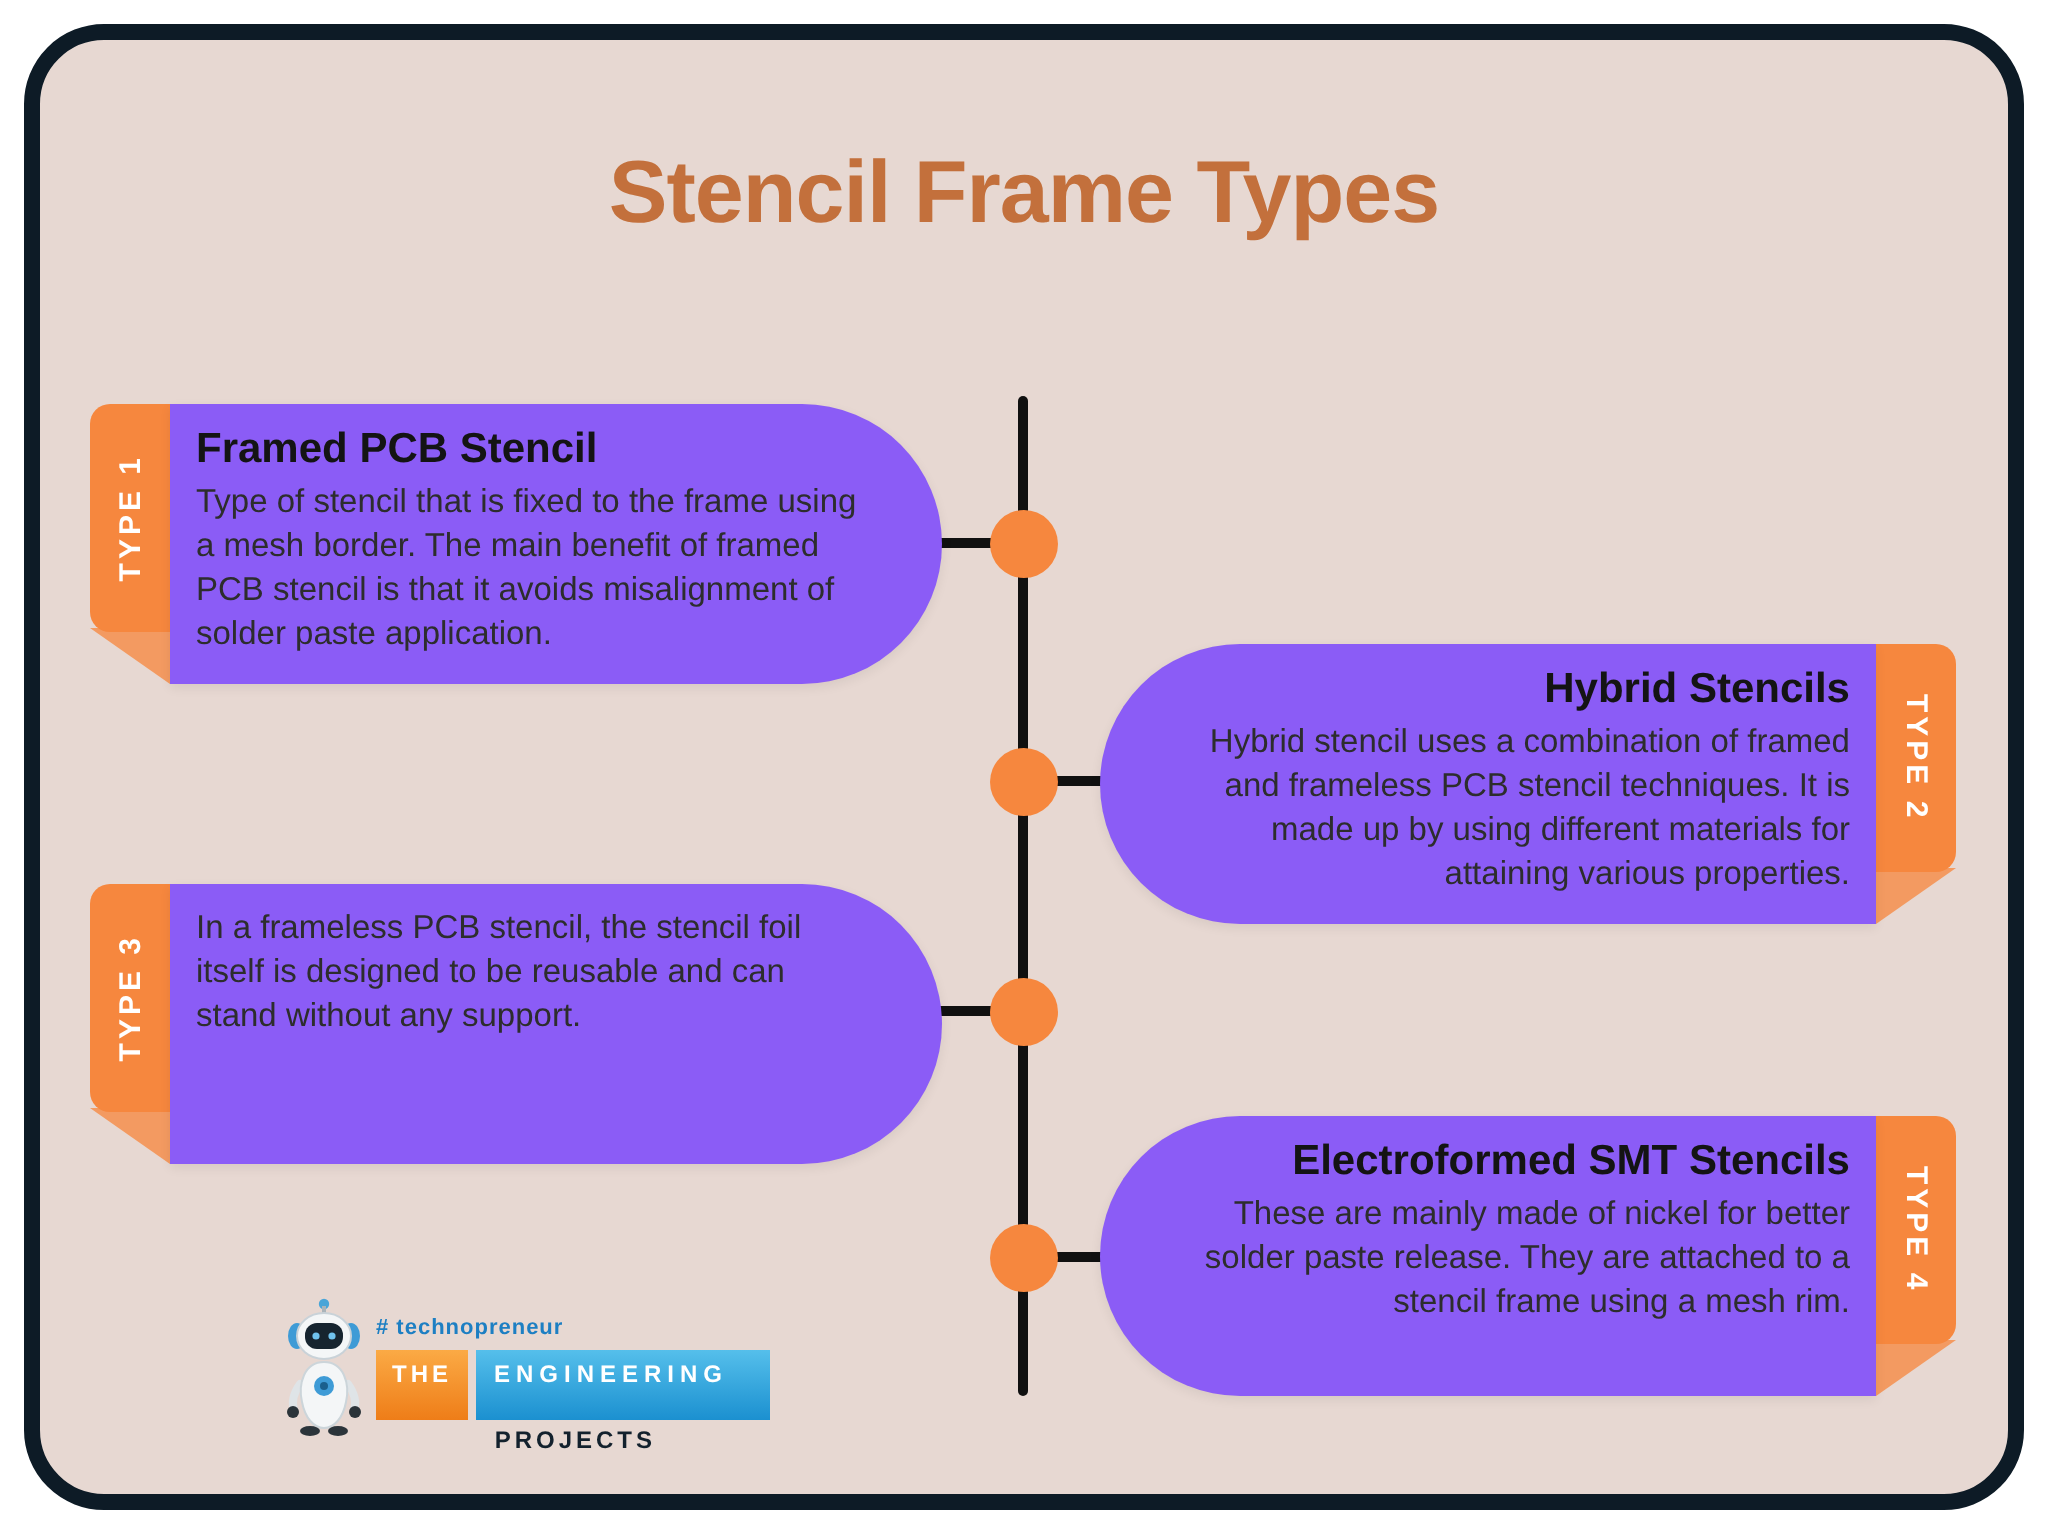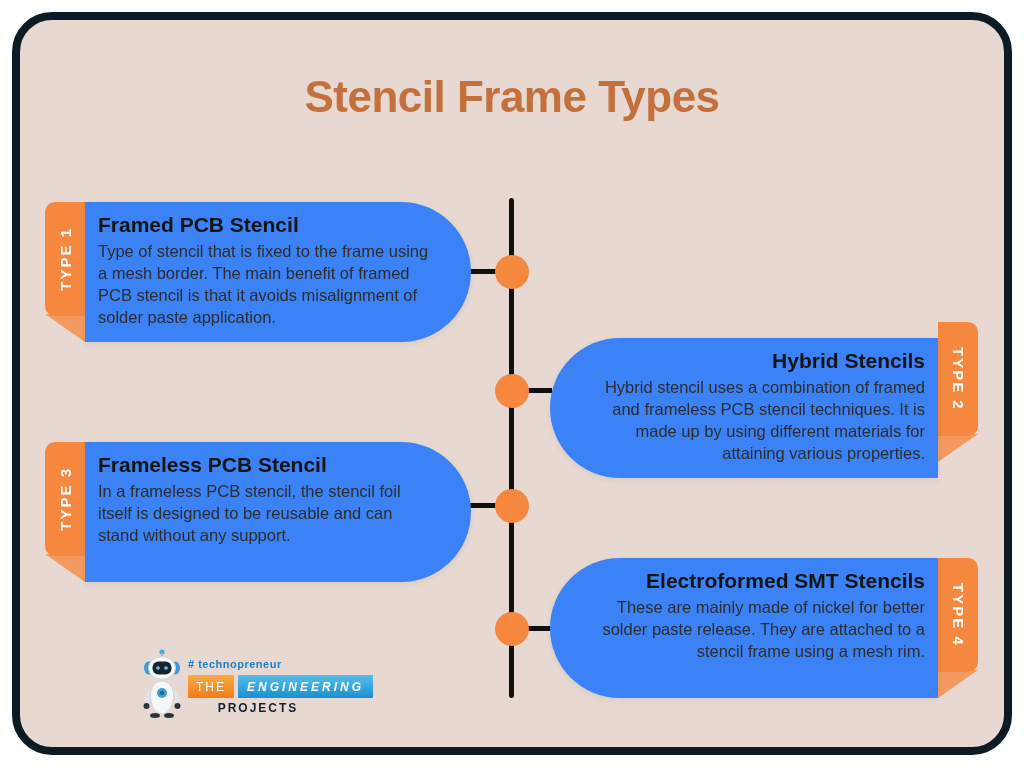--- a/index.html
+++ b/index.html
@@ -22,27 +22,27 @@
   .conn-2{left:512px;top:388px;width:40px;}
   .conn-3{left:466px;top:503px;width:46px;}
   .conn-4{left:512px;top:626px;width:40px;}
   .dot{position:absolute;width:34px;height:34px;border-radius:50%;background:#f6873e;}
   .dot-1{left:495px;top:255px;}
   .dot-2{left:495px;top:374px;}
   .dot-3{left:495px;top:489px;}
   .dot-4{left:495px;top:612px;}
   
   .card{
-    position:absolute;background:#3b82f6;box-sizing:border-box;height:140px;
+    position:absolute;background:#8b5cf6;box-sizing:border-box;height:140px;
     box-shadow:0 2px 6px rgba(0,0,0,0.07);
   }
   .card.side-left{border-radius:0 70px 70px 0;padding:11px 34px 8px 13px;text-align:left;}
   .card.side-right{border-radius:70px 0 0 70px;padding:11px 13px 8px 26px;text-align:right;}
   .card-1{left:85px;top:202px;width:386px;}
-  .card-2{left:550px;top:322px;width:388px;margin-top:16px;}
+  .card-2{left:550px;top:322px;width:388px;}
   .card-3{left:85px;top:442px;width:386px;}
   .card-4{left:550px;top:558px;width:388px;}
   .card-title{font-size:21px;font-weight:700;color:#141414;margin:0 0 3px 0;}
   .card-body{font-size:16.5px;line-height:22px;color:#2d2d2d;margin:0;}
   
   .tab{
     position:absolute;width:40px;height:114px;background:#f6873e;
     display:flex;align-items:center;justify-content:center;
   }
   .tab.side-left{border-radius:10px 0 0 10px;}
@@ -63,28 +63,28 @@
   .fold-2{left:938px;top:434px;}
   .fold-3{left:45px;top:554px;}
   .fold-4{left:938px;top:670px;}
   
   .logo{position:absolute;left:138px;top:646px;width:192px;height:72px;}
   .robot{position:absolute;left:0;top:2px;}
   .logo-right{position:absolute;left:50px;top:12px;right:0;}
   .logo-hashtag{text-align:left;color:#1d7fc3;font-size:11px;font-weight:700;letter-spacing:0.5px;margin:0 2px 5px 0;}
   .brand-row{display:flex;justify-content:flex-start;gap:4px;}
   .brand-the{
-    background:linear-gradient(180deg,#fbaa45,#ee7d18);color:#fff;font-size:12px;font-weight:400;
-    letter-spacing:2px;padding:5px 8px 4px 8px;
+    background:linear-gradient(180deg,#fbaa45,#ee7d18);color:#fff;font-size:12px;font-weight:700;
+    letter-spacing:2px;padding:5px 8px 16px 8px;
   }
   .brand-eng{
     background:linear-gradient(180deg,#55bfeb,#1b90d0);color:#fff;font-size:12px;font-weight:700;
-    letter-spacing:3px;padding:5px 9px 4px 9px;flex:1;text-align:center;font-style:italic;
+    letter-spacing:3px;padding:5px 21px 4px 9px;flex:1;text-align:center;
   }
-  .brand-projects{text-align:center;color:#13212d;font-size:12px;font-weight:800;letter-spacing:2px;margin-top:3px;margin-right:2px;}
+  .brand-projects{text-align:right;color:#13212d;font-size:12px;font-weight:800;letter-spacing:2px;margin-top:3px;margin-right:2px;}
 </style>
 </head>
 <body>
 
 <div class="frame"></div>
 
 <h1 class="main-title">Stencil Frame Types</h1>
 
 <div class="tl-line"></div>
 <div class="conn conn-1"></div>
@@ -112,21 +112,20 @@
 <div class="card side-right card-2">
   <h2 class="card-title">Hybrid Stencils</h2>
   <p class="card-body">Hybrid stencil uses a combination of framed and frameless PCB stencil techniques. It is made up by using different materials for attaining various properties.</p>
 </div>
 
 <div class="fold side-left fold-3"></div>
 <div class="tab side-left tab-3">
   <span class="tab-text">TYPE 3</span>
 </div>
 <div class="card side-left card-3">
-  <h2 class="card-title">Frameless PCB Stencil</h2>
   <p class="card-body">In a frameless PCB stencil, the stencil foil itself is designed to be reusable and can stand without any support.</p>
 </div>
 
 <div class="fold side-right fold-4"></div>
 <div class="tab side-right tab-4">
   <span class="tab-text">TYPE 4</span>
 </div>
 <div class="card side-right card-4">
   <h2 class="card-title">Electroformed SMT Stencils</h2>
   <p class="card-body">These are mainly made of nickel for better solder paste release. They are attached to a stencil frame using a mesh rim.</p>

